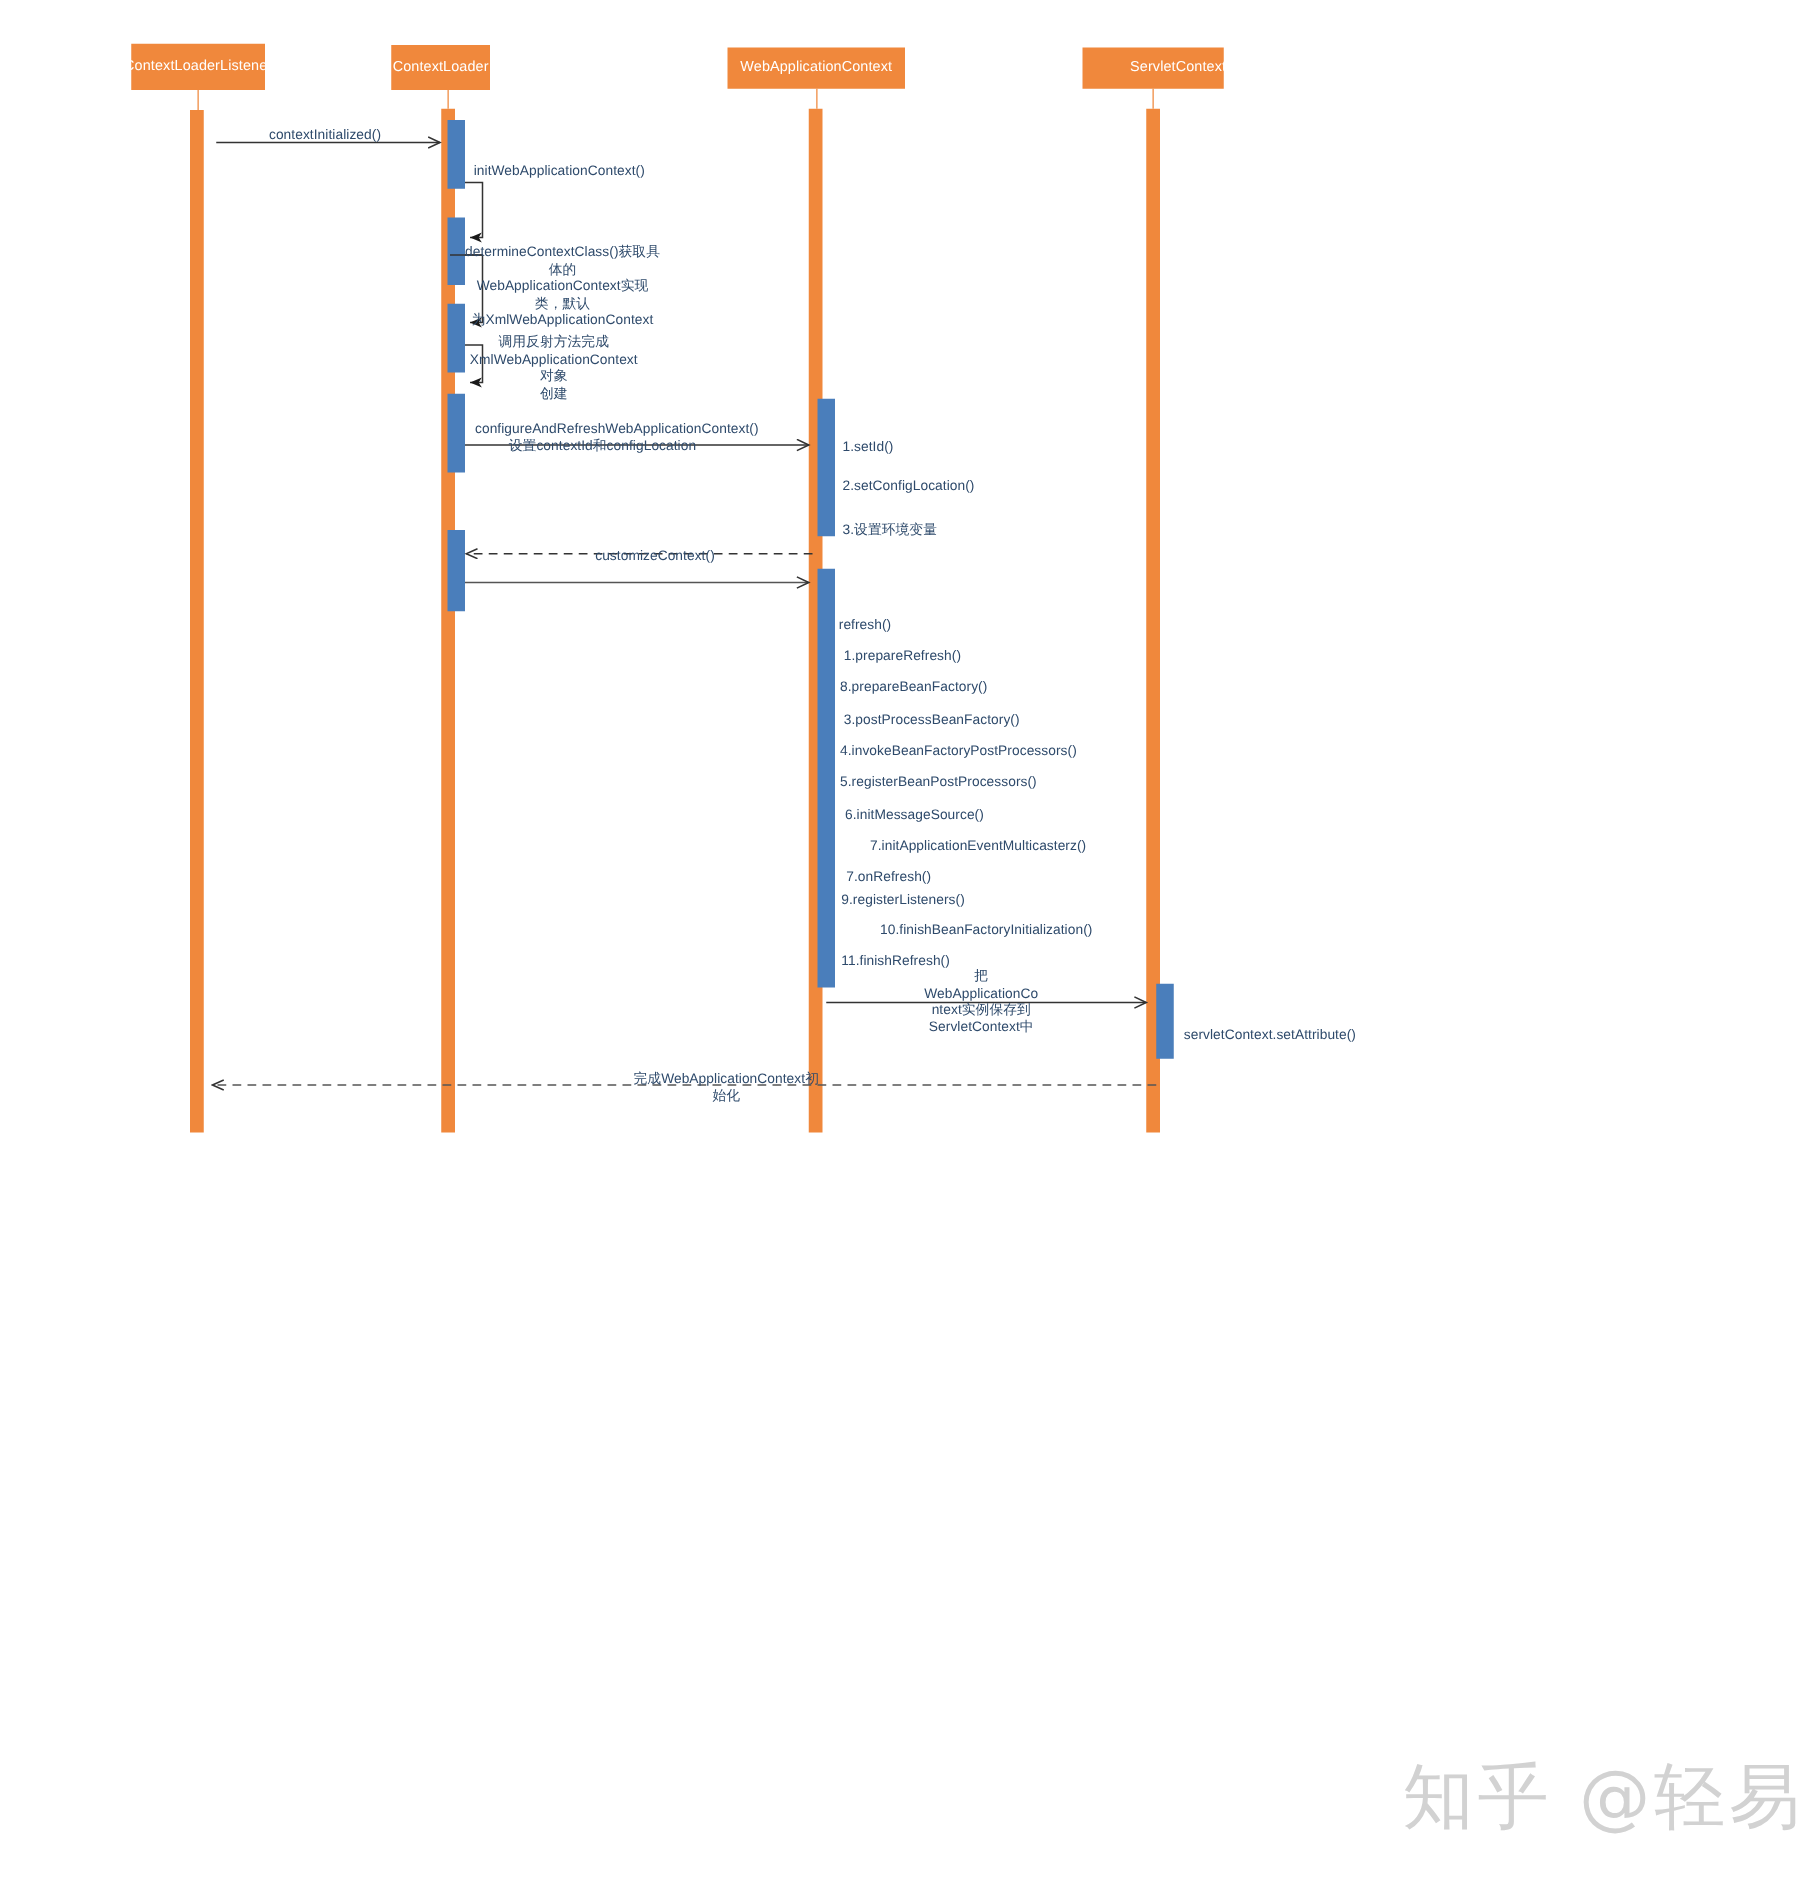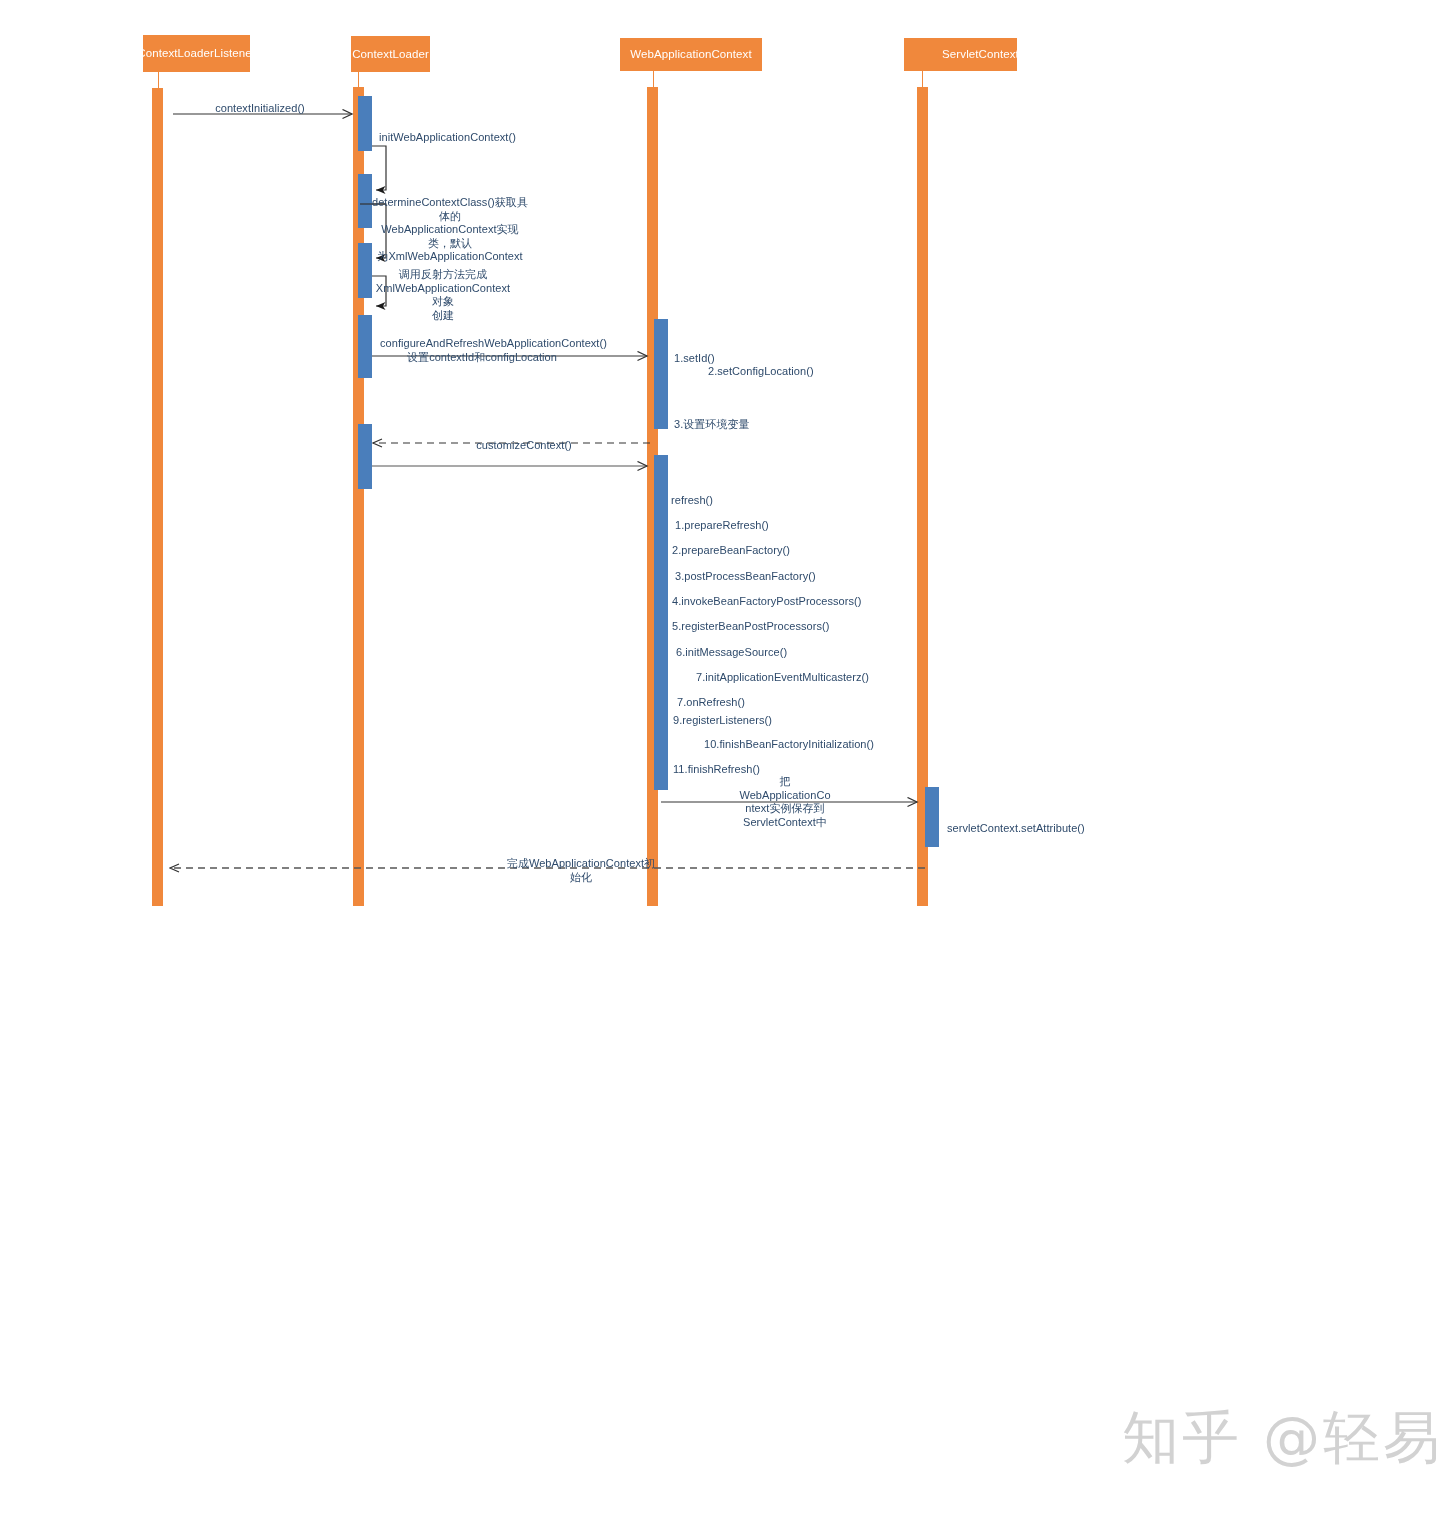--- a/index.html
+++ b/index.html
@@ -26,21 +26,20 @@
     background: #f0883c;
     color: #ffffff;
     font-size: 11.5px;
     display: flex;
     align-items: center;
     justify-content: center;
     text-align: center;
     letter-spacing: 0.1px;
     box-sizing: border-box;
     line-height: 1.1;
-    margin-left: 38px;
   }
   .lifeline-stem {
     position: absolute;
     background: #f0883c;
     width: 1.4px;
   }
   .lifeline-bar {
     position: absolute;
     background: #f0883c;
     width: 11px;
@@ -188,35 +187,35 @@
 ServletContext中</span>
   </div>
 
   <div class="msg-label" style="left:506px; top:844px; width:150px;">
     <span>完成WebApplicationContext初始化</span>
   </div>
 
   <div class="msg-label left-align" style="left:674px; top:339px; width:180px;">
     <span>1.setId()</span>
   </div>
-  <div class="msg-label left-align" style="left:674px; top:352px; width:200px;margin-left:34px;">
+  <div class="msg-label left-align" style="left:674px; top:370px; width:200px;">
     <span>2.setConfigLocation()</span>
   </div>
   <div class="msg-label left-align" style="left:674px; top:405px; width:180px;">
     <span>3.设置环境变量</span>
   </div>
 
   <div class="msg-label left-align" style="left:671px; top:481px; width:200px;">
     <span>refresh()</span>
   </div>
   <div class="msg-label left-align" style="left:675px; top:506px; width:230px;">
     <span>1.prepareRefresh()</span>
   </div>
   <div class="msg-label left-align" style="left:672px; top:531px; width:230px;">
-    <span>2.prepareBeanFactory()</span>
+    <span>8.prepareBeanFactory()</span>
   </div>
   <div class="msg-label left-align" style="left:675px; top:557px; width:230px;">
     <span>3.postProcessBeanFactory()</span>
   </div>
   <div class="msg-label left-align" style="left:672px; top:582px; width:250px;">
     <span>4.invokeBeanFactoryPostProcessors()</span>
   </div>
   <div class="msg-label left-align" style="left:672px; top:607px; width:250px;">
     <span>5.registerBeanPostProcessors()</span>
   </div>

